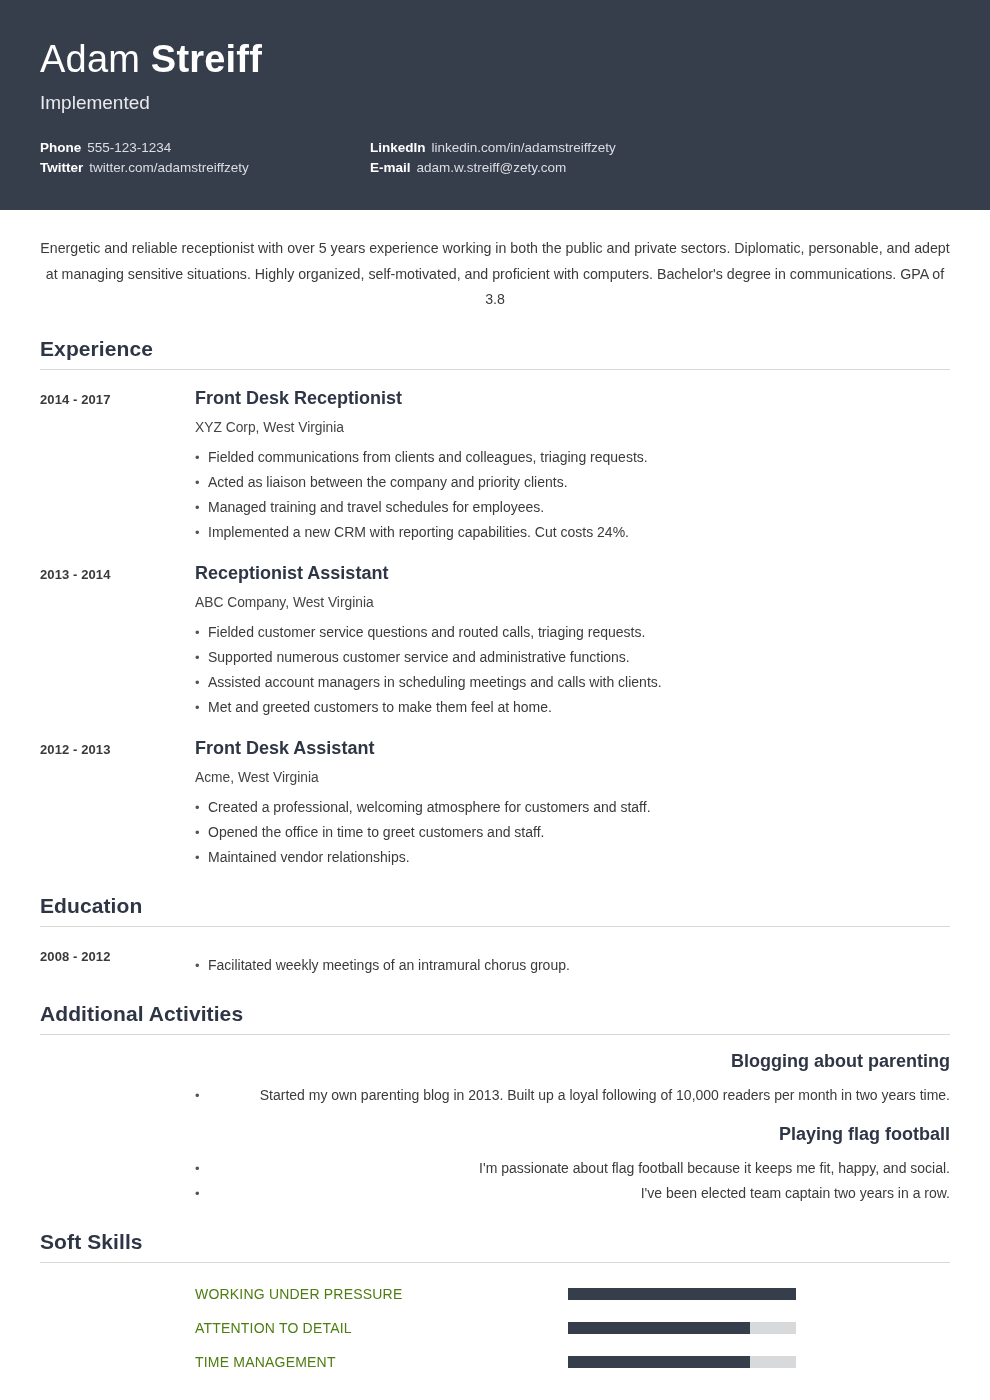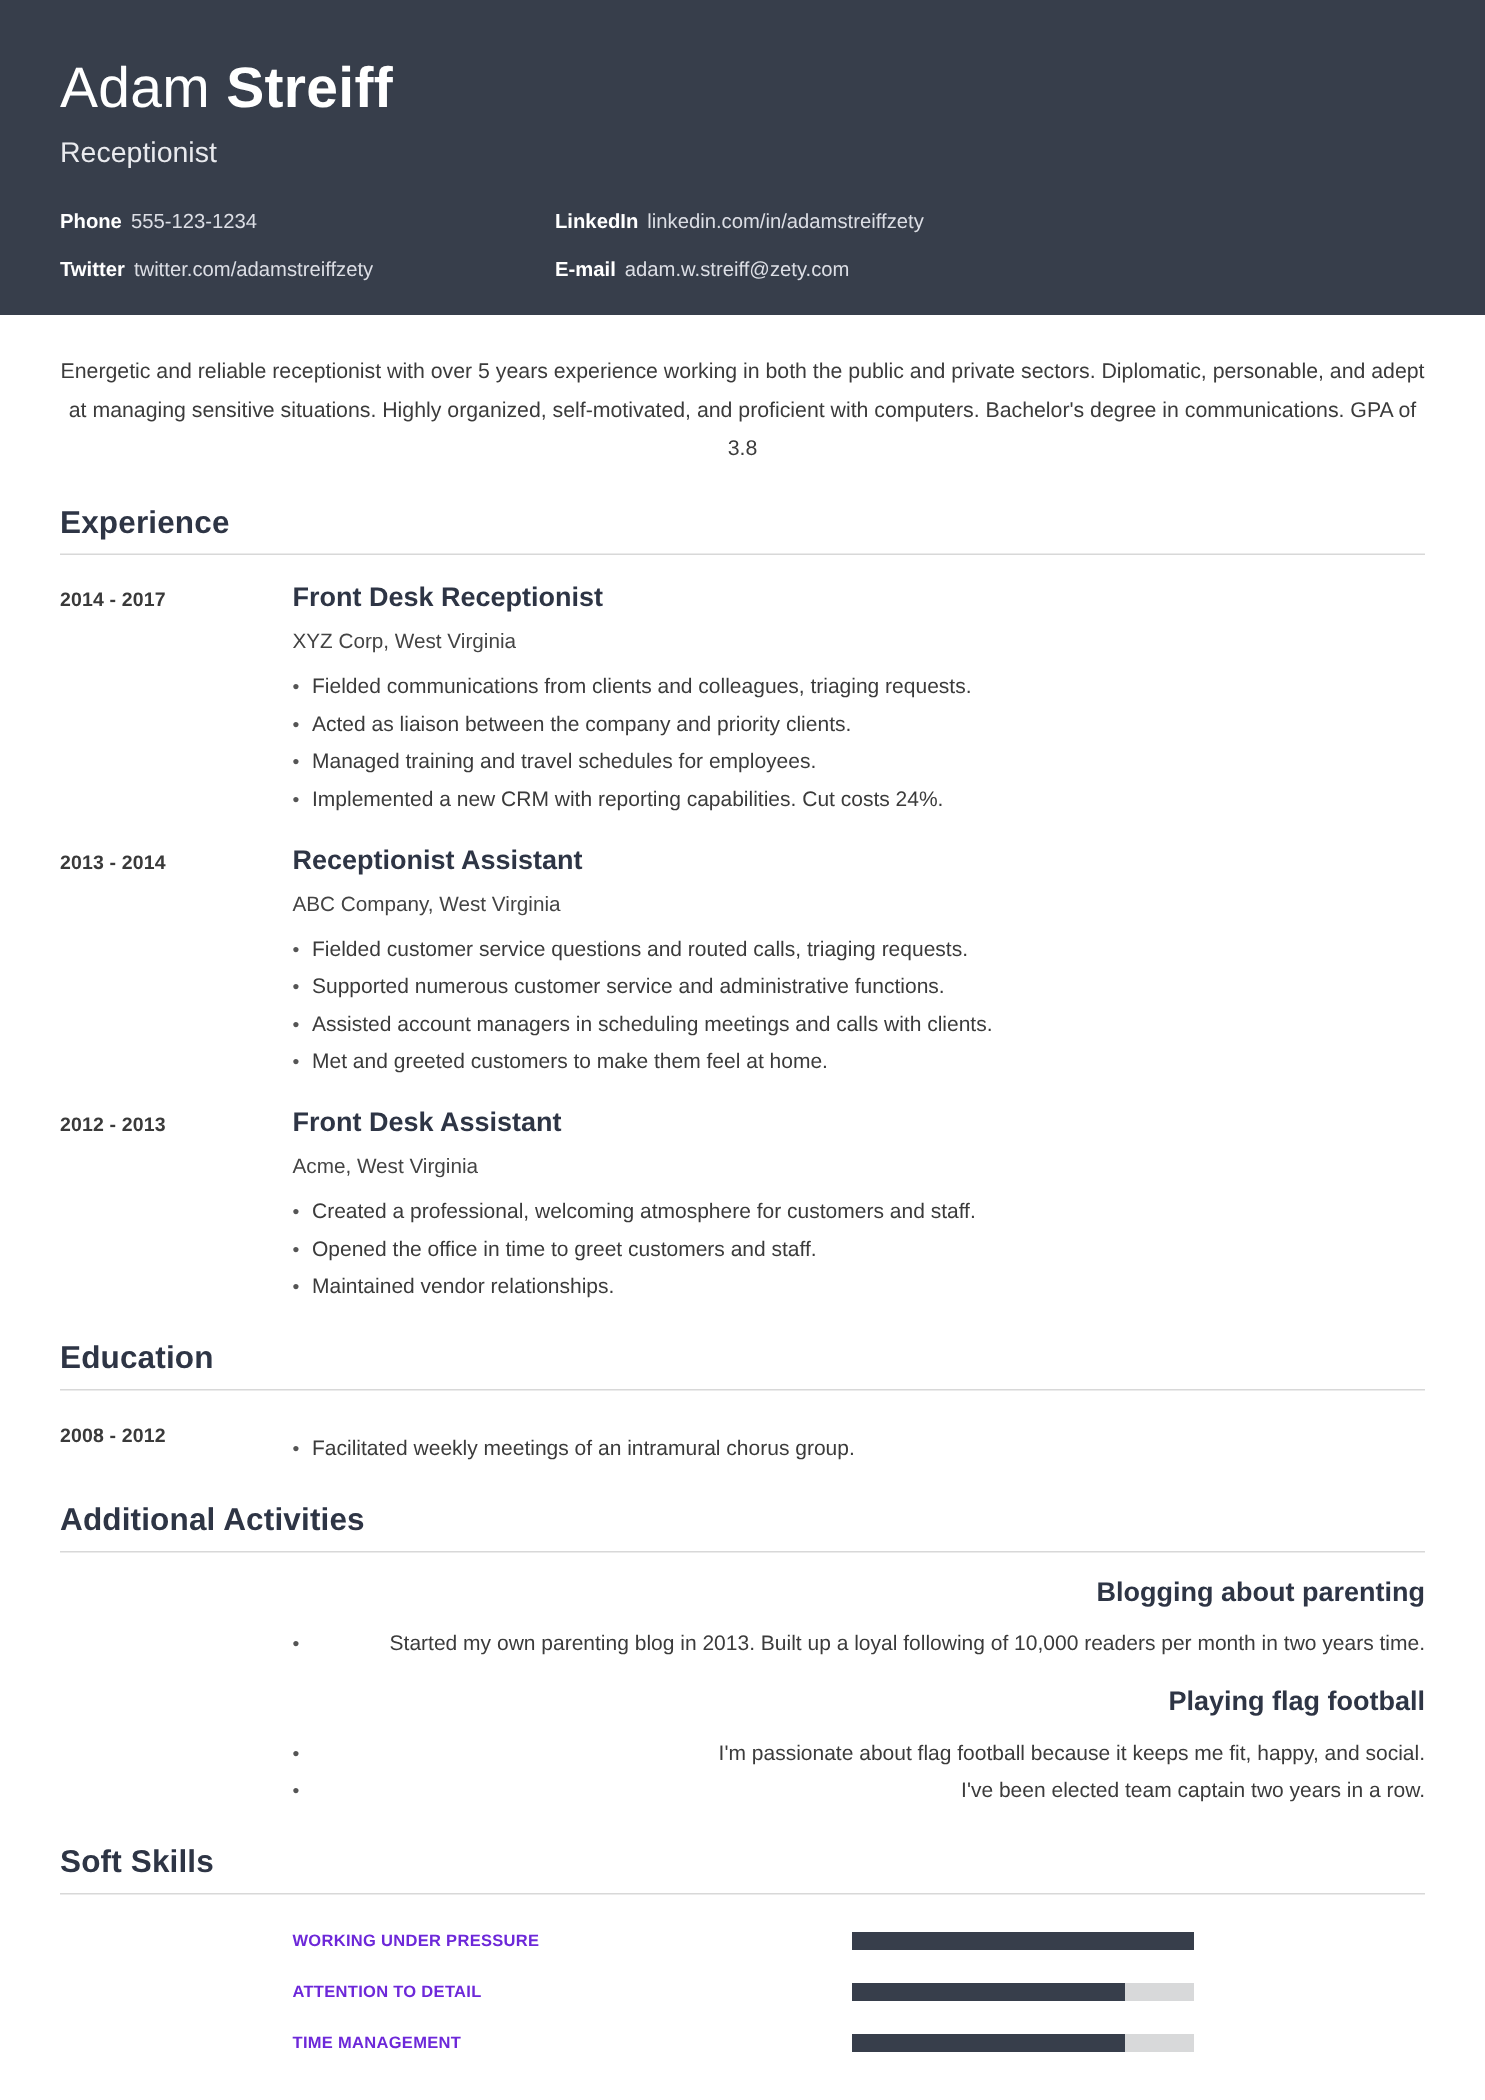--- a/index.html
+++ b/index.html
@@ -32,21 +32,21 @@
     font-size: 19px;
     line-height: 26px;
     font-weight: 400;
     color: #e9eaee;
     margin-top: 8px;
   }
   .contact-grid {
     margin-top: 22px;
     display: grid;
     grid-template-columns: 330px auto;
-    row-gap: 12px;
+    row-gap: 0;
   }
   .contact-item {
     font-size: 13.5px;
     line-height: 20px;
     color: #dfe1e7;
     white-space: nowrap;
   }
   .contact-item .c-label {
     font-weight: 700;
     color: #ffffff;
@@ -137,27 +137,26 @@
   
   .skills { margin-top: 14px; }
   .skill-row {
     display: grid;
     grid-template-columns: 155px 373px 228px;
     align-items: center;
     height: 34px;
   }
   .skill-spacer { }
   .skill-label {
-    font-size: 11px;
+    font-size: 14px;
     line-height: 20px;
-    color: #6d28d9;
+    color: #4d7c0f;
     text-transform: uppercase;
     letter-spacing: 0.2px;
     white-space: nowrap;
-    font-weight: bold;
   }
   .skill-track {
     width: 228px;
     height: 12px;
     background: #d8d9da;
     position: relative;
     overflow: hidden;
   }
   .skill-fill {
     height: 12px;
@@ -167,21 +166,21 @@
 </head>
 <body>
 
 <div class="resume">
 
   <div class="header">
     <div class="name">
       <span>Adam</span>
       <span class="last">Streiff</span>
     </div>
-    <div class="job-title">Receptionist</div>
+    <div class="job-title">Implemented</div>
 
     <div class="contact-grid">
       <div class="contact-item">
         <span class="c-label">Phone</span><span class="c-value">555-123-1234</span>
       </div>
       <div class="contact-item">
         <span class="c-label">LinkedIn</span><span class="c-value">linkedin.com/in/adamstreiffzety</span>
       </div>
       <div class="contact-item">
         <span class="c-label">Twitter</span><span class="c-value">twitter.com/adamstreiffzety</span>

